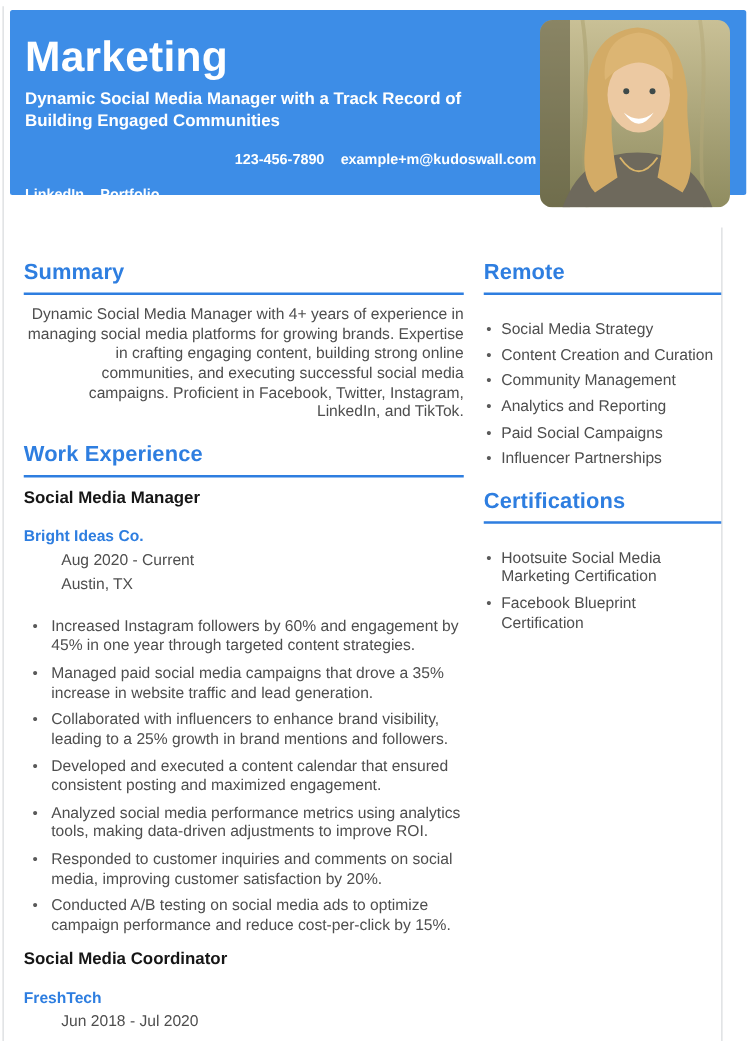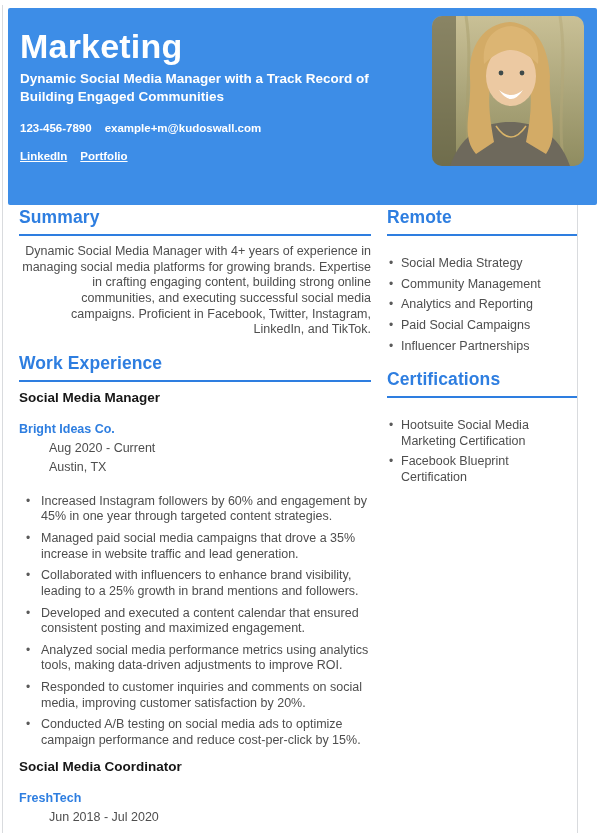--- a/index.html
+++ b/index.html
@@ -11,28 +11,28 @@
     font-family: "Liberation Sans", sans-serif;
     color: #4e4e4e;
   }
   .edge { position: absolute; width: 1px; background: #d9dbde; }
   .edge-left  { left: 2px; top: 5px; bottom: 0; }
   .edge-right { left: 577px; top: 182px; bottom: 0; }
 
   
   .header {
     position: absolute; left: 8px; top: 8px;
-    width: 589px; height: 197px;
+    width: 589px; height: 148px;
     background: var(--header-bg, #3d8de7);
     color: #fff; border-radius: 2px;
   }
   .header-inner { padding: 21px 0 0 12px; }
   .name { font-size: 34px; font-weight: bold; line-height: 1.05; letter-spacing: 0.2px; }
   .tagline { margin-top: 5px; font-size: 13.5px; font-weight: 600; line-height: 1.32; max-width: 402px; }
-  .contact-row { margin-top: 17px; display: flex; gap: 13px; font-size: 11.5px; font-weight: bold; }
+  .contact-row { margin-top: 17px; display: flex; gap: 13px; font-size: 11.5px; font-weight: bold; justify-content: center; }
   .links-row { margin-top: 16px; display: flex; gap: 13px; font-size: 11.5px; font-weight: bold; }
   .links-row a { color: #fff; text-decoration: underline; cursor: pointer; }
   .photo {
     position: absolute; top: 8px; right: 13px;
     width: 152px; height: 150px; border-radius: 10px; overflow: hidden;
   }
   .photo svg { display: block; }
 
   
   .main {
@@ -165,20 +165,21 @@
     </section>
   </div>
 
   <aside class="col-right">
     <section>
       <h2 class="section-title">Remote</h2>
       <ul class="bullets">
 
           <li>Social Media Strategy</li>
 
+          <li>Content Creation and Curation</li>
 
           <li>Community Management</li>
 
           <li>Analytics and Reporting</li>
 
           <li>Paid Social Campaigns</li>
 
           <li>Influencer Partnerships</li>
         </ul>
     </section>

